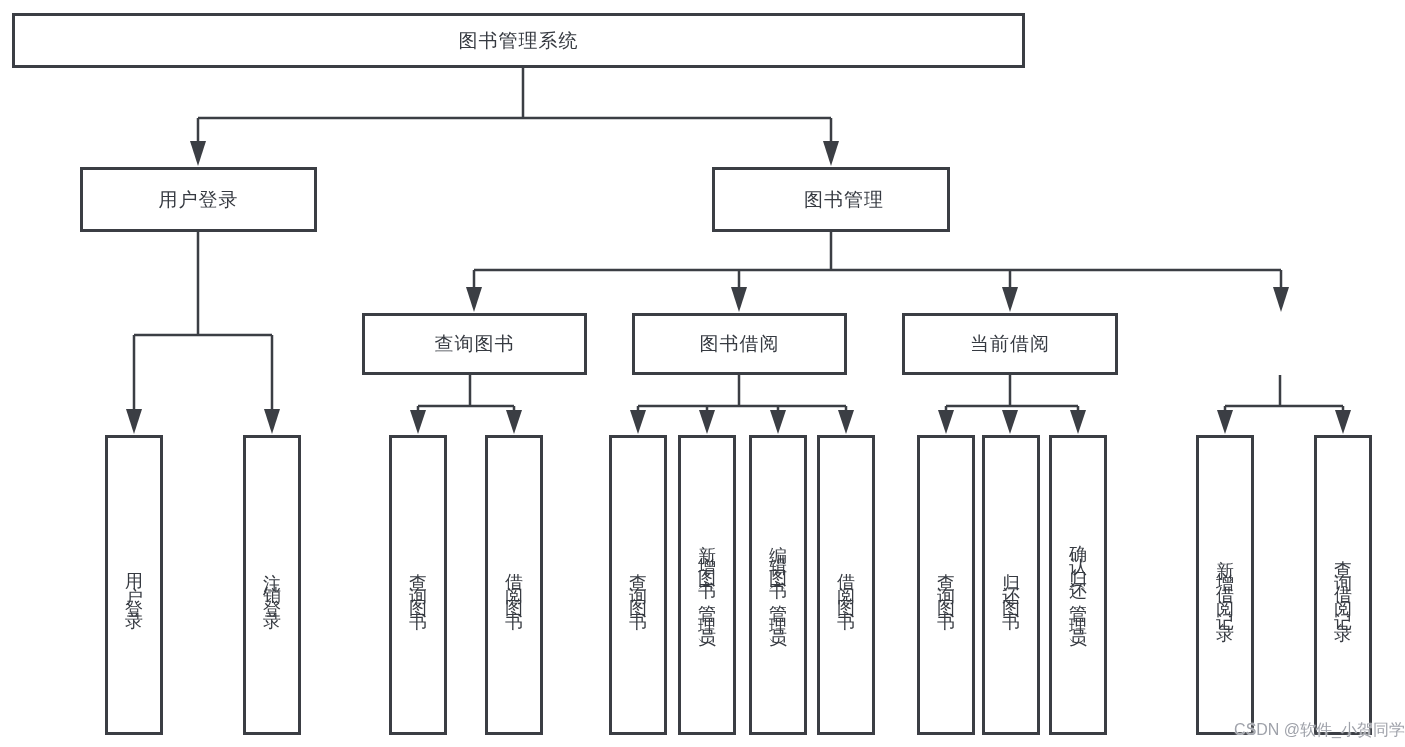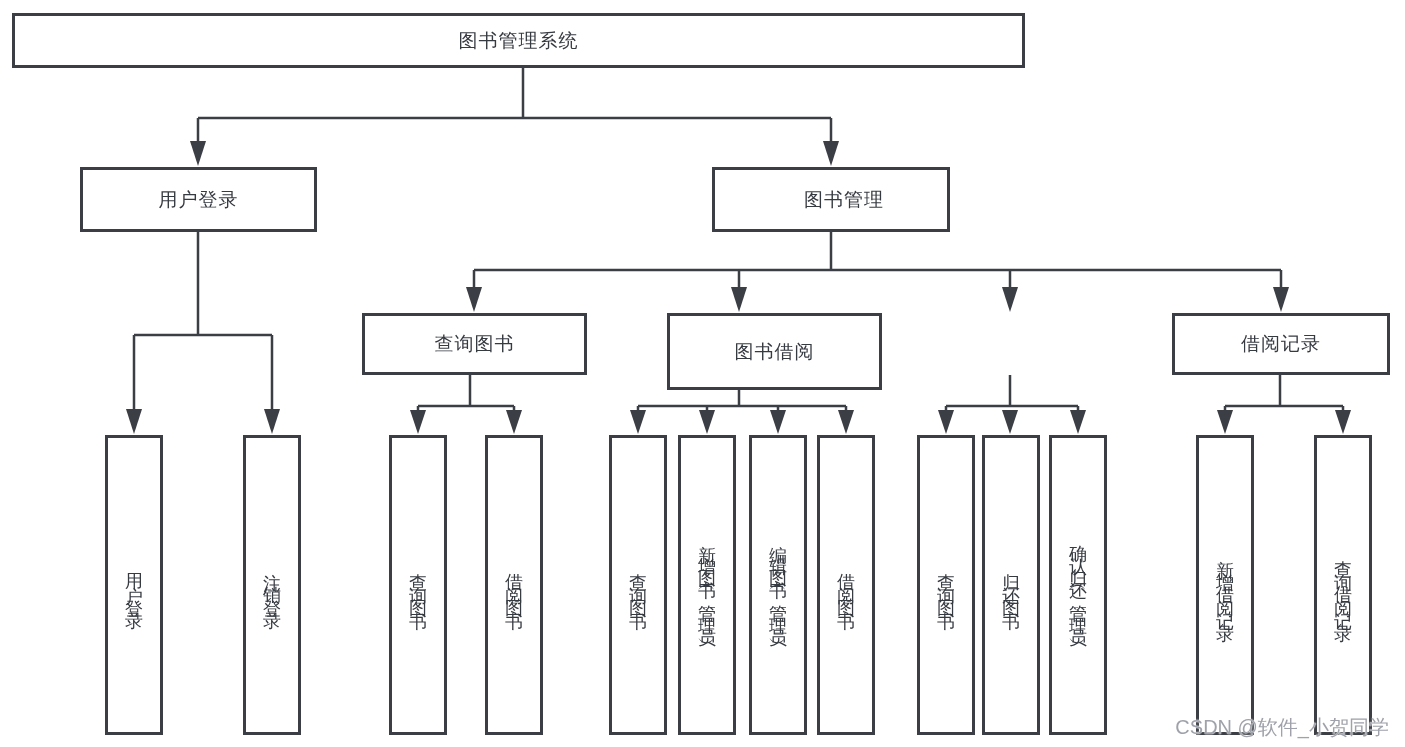--- a/index.html
+++ b/index.html
@@ -42,24 +42,24 @@
   .v-label {
     writing-mode: vertical-rl;
     text-orientation: mixed;
     letter-spacing: 13px;
     line-height: 1;
     white-space: nowrap;
   }
   .v-label.long { letter-spacing: 12px; }
   .watermark {
     position: absolute;
-    right: 16px;
+    right: 0;
     bottom: 6px;
     z-index: 3;
-    font-size: 20px;
+    font-size: 16px;
     color: #9fa2aa;
     text-shadow: 0 0 2px #ffffff, 0 0 1px #ffffff;
     white-space: nowrap;
   }
 </style>
 </head>
 <body>
 
 <div class="stage">
 
@@ -110,25 +110,25 @@
   <div class="node h" style="left:80px; top:167px; width:237px; height:65px;">
     <span>用户登录</span>
   </div>
   <div class="node h" style="left:712px; top:167px; width:238px; height:65px;padding-left:26px;">
     <span>图书管理</span>
   </div>
 
   <div class="node h" style="left:362px; top:313px; width:225px; height:62px;">
     <span>查询图书</span>
   </div>
-  <div class="node h" style="left:632px; top:313px; width:215px; height:77px;margin-left:35px;">
+  <div class="node h" style="left:632px; top:313px; width:215px; height:62px;">
     <span>图书借阅</span>
   </div>
-  <div class="node h" style="left:1172px; top:313px; width:218px; height:62px;">
-    <span>借阅记录</span>
+  <div class="node h" style="left:902px; top:313px; width:216px; height:62px;">
+    <span>当前借阅</span>
   </div>
 
   <div class="node v" style="left:105px;">
     <span class="v-label">用户登录</span>
   </div>
   <div class="node v" style="left:243px;">
     <span class="v-label">注销登录</span>
   </div>
   <div class="node v" style="left:389px;">
     <span class="v-label">查询图书</span>

